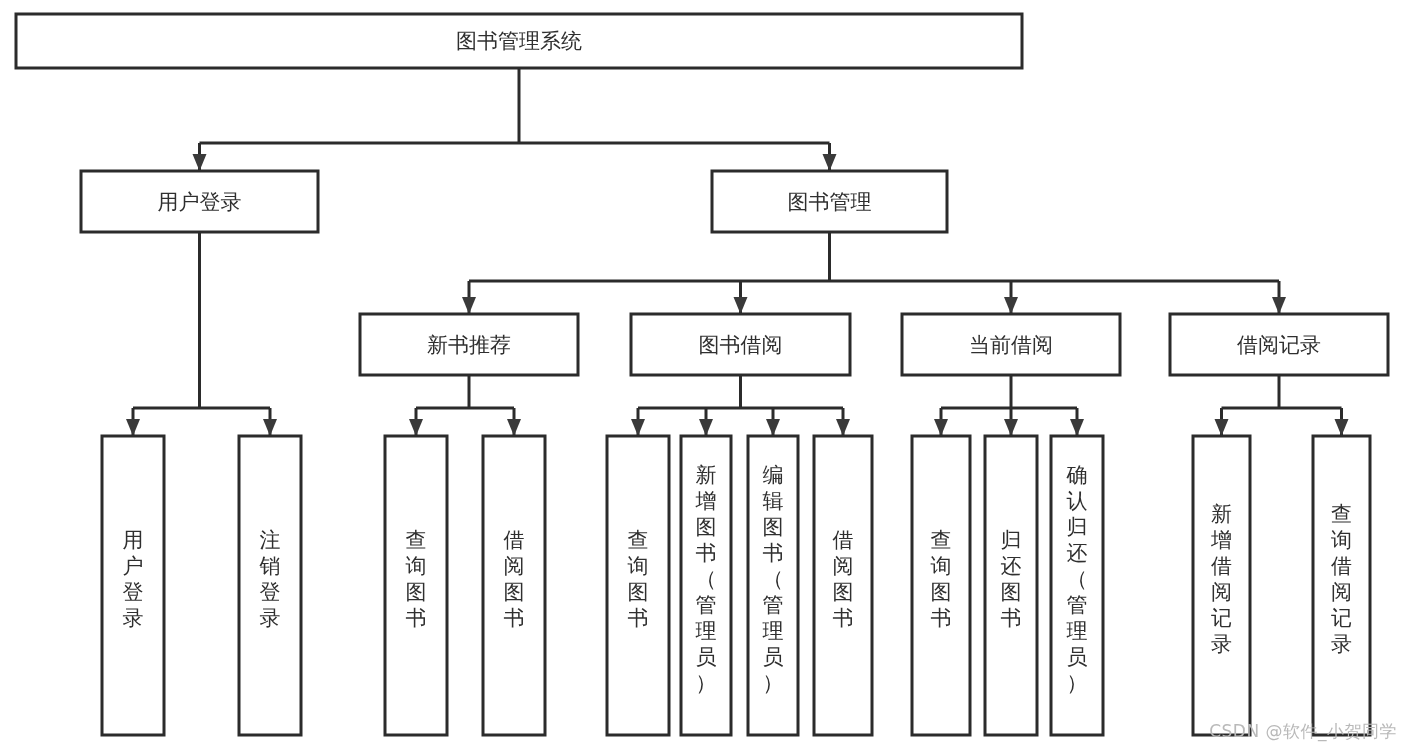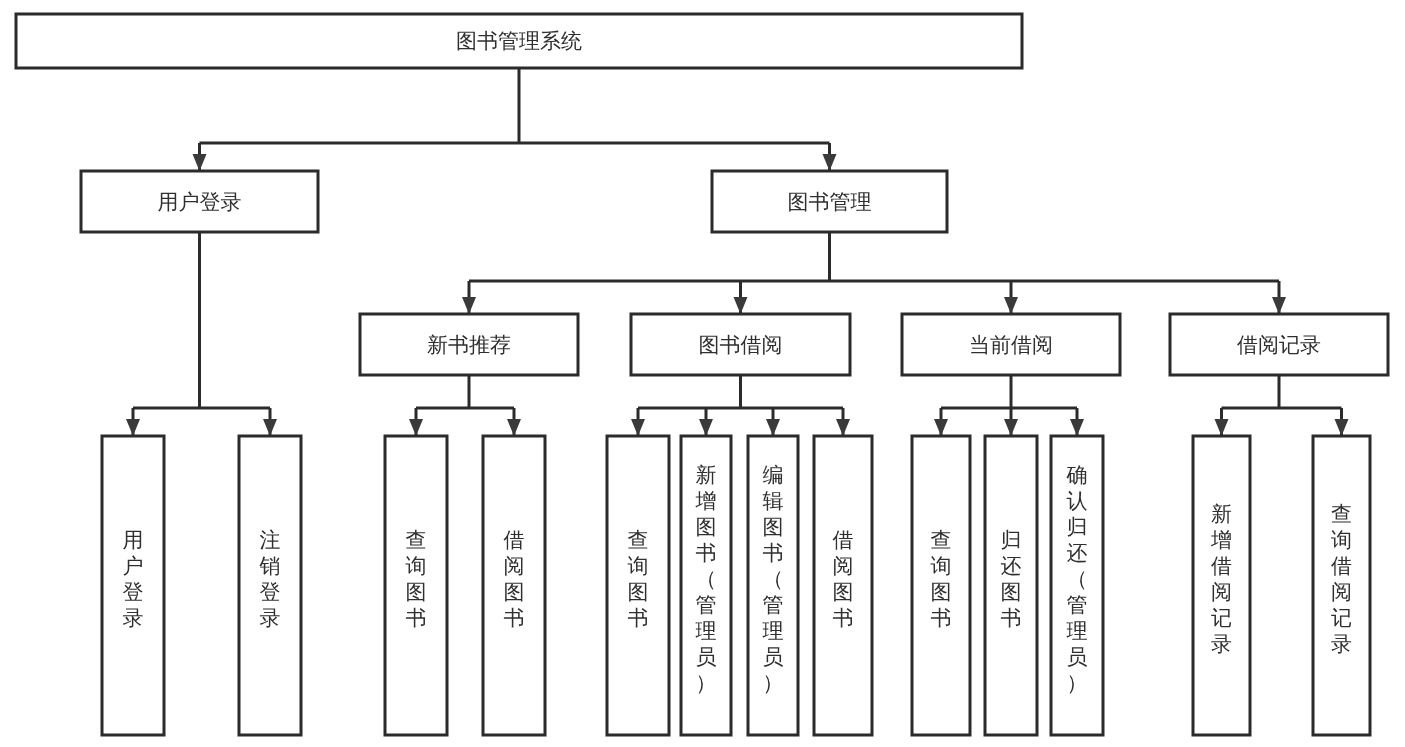--- a/index.html
+++ b/index.html
@@ -223,14 +223,15 @@
           <rect x="1193" y="436" width="57" height="299" class="node-box"></rect>
           <text x="1221.5" class="node-label-v"><tspan x="1221.5" y="520.5">新</tspan><tspan x="1221.5" y="546.5">增</tspan><tspan x="1221.5" y="572.5">借</tspan><tspan x="1221.5" y="598.5">阅</tspan><tspan x="1221.5" y="624.5">记</tspan><tspan x="1221.5" y="650.5">录</tspan></text>
         </g>
         <g>
           <rect x="1313" y="436" width="57" height="299" class="node-box"></rect>
           <text x="1341.5" class="node-label-v"><tspan x="1341.5" y="520.5">查</tspan><tspan x="1341.5" y="546.5">询</tspan><tspan x="1341.5" y="572.5">借</tspan><tspan x="1341.5" y="598.5">阅</tspan><tspan x="1341.5" y="624.5">记</tspan><tspan x="1341.5" y="650.5">录</tspan></text>
         </g>
       </g>
   </svg>
 
+  <div class="watermark">CSDN @软件_小贺同学</div>
 
 </div>
 
 </body></html>

